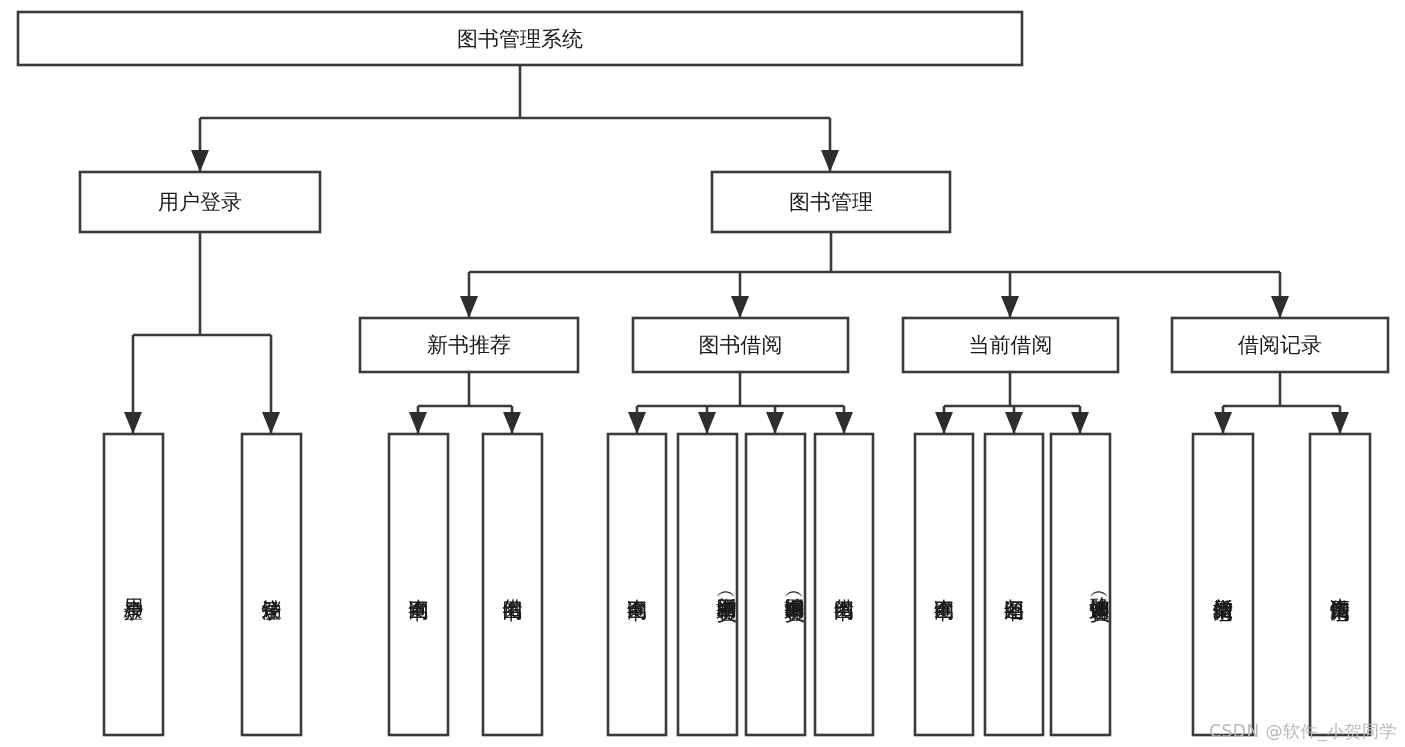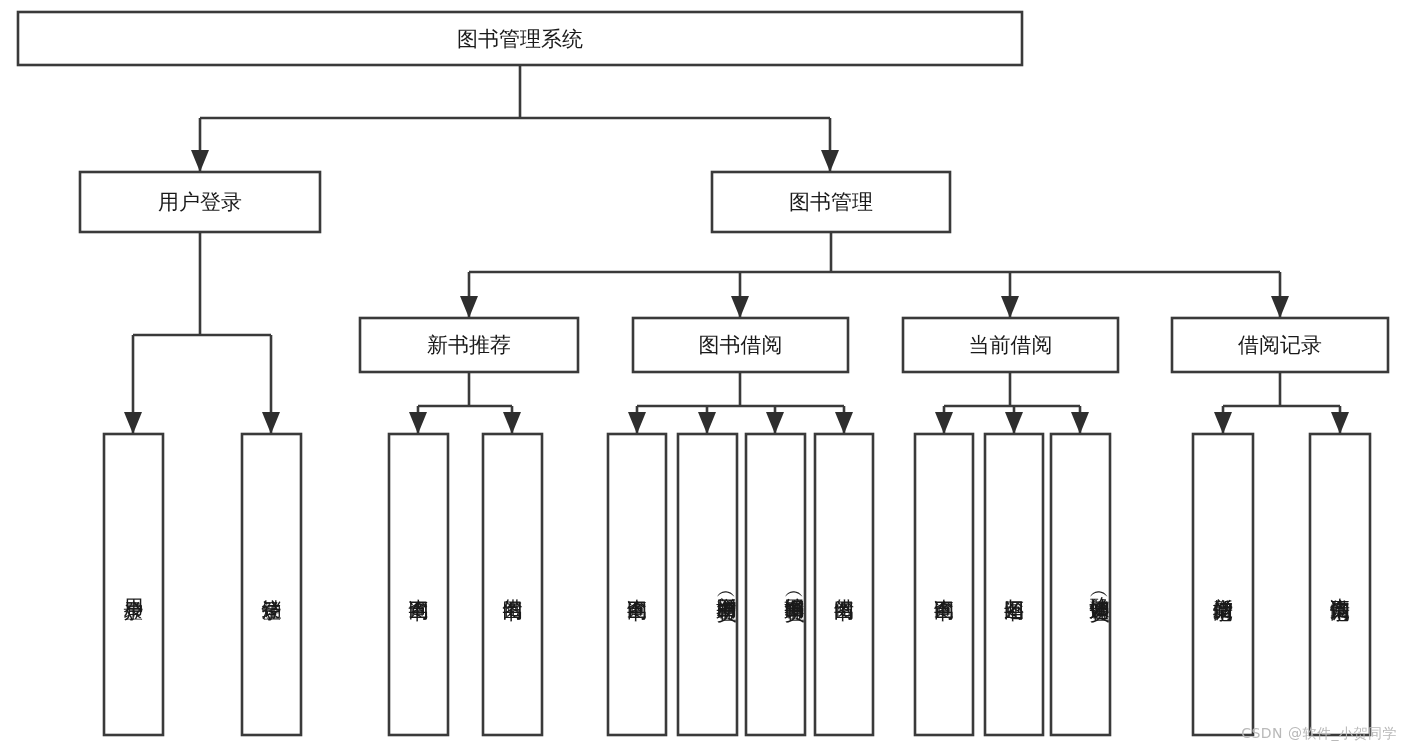--- a/index.html
+++ b/index.html
@@ -61,21 +61,21 @@
     white-space: nowrap;
     pointer-events: none;
     display: flex;
     justify-content: center;
   }
   .watermark {
     position: absolute;
     right: 8px;
     bottom: 4px;
     font-family: "DejaVu Sans", "Liberation Sans", sans-serif;
-    font-size: 14px;
+    font-size: 17px;
     color: #b9b9b9;
     white-space: nowrap;
     letter-spacing: 0.5px;
   }
 </style>
 </head>
 <body>
 
 <div id="diagram-root">
 

